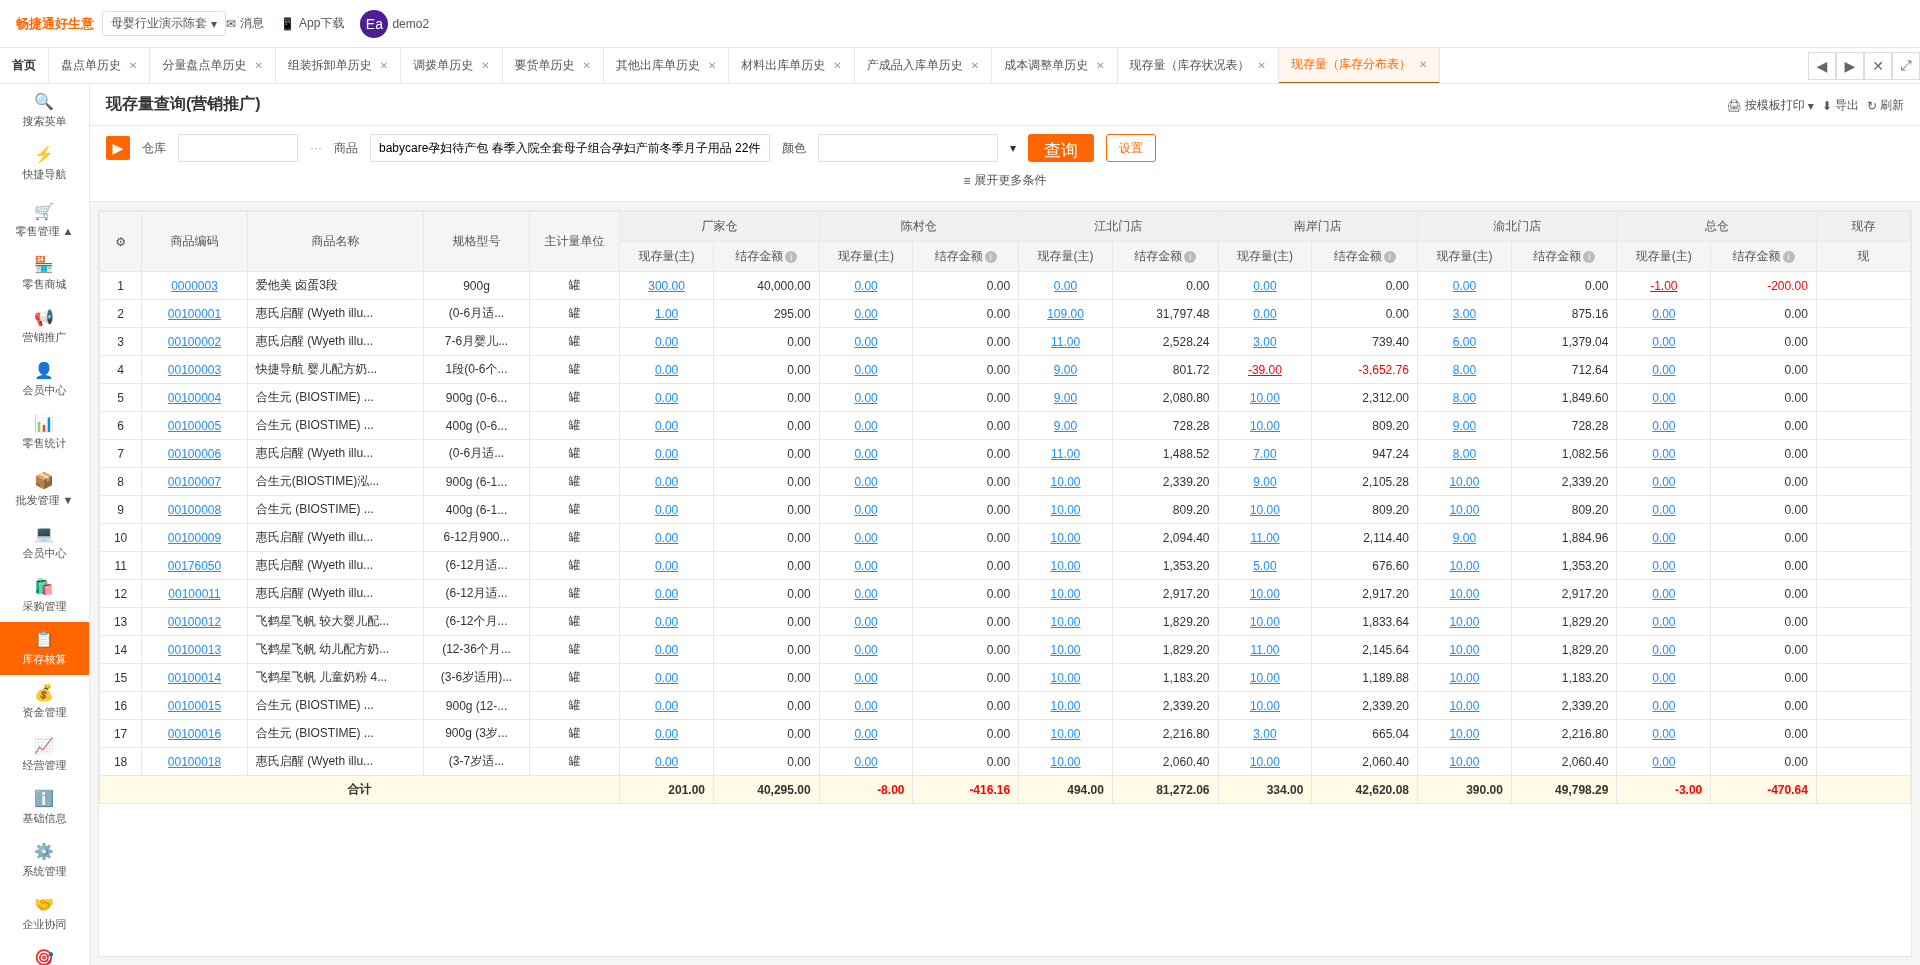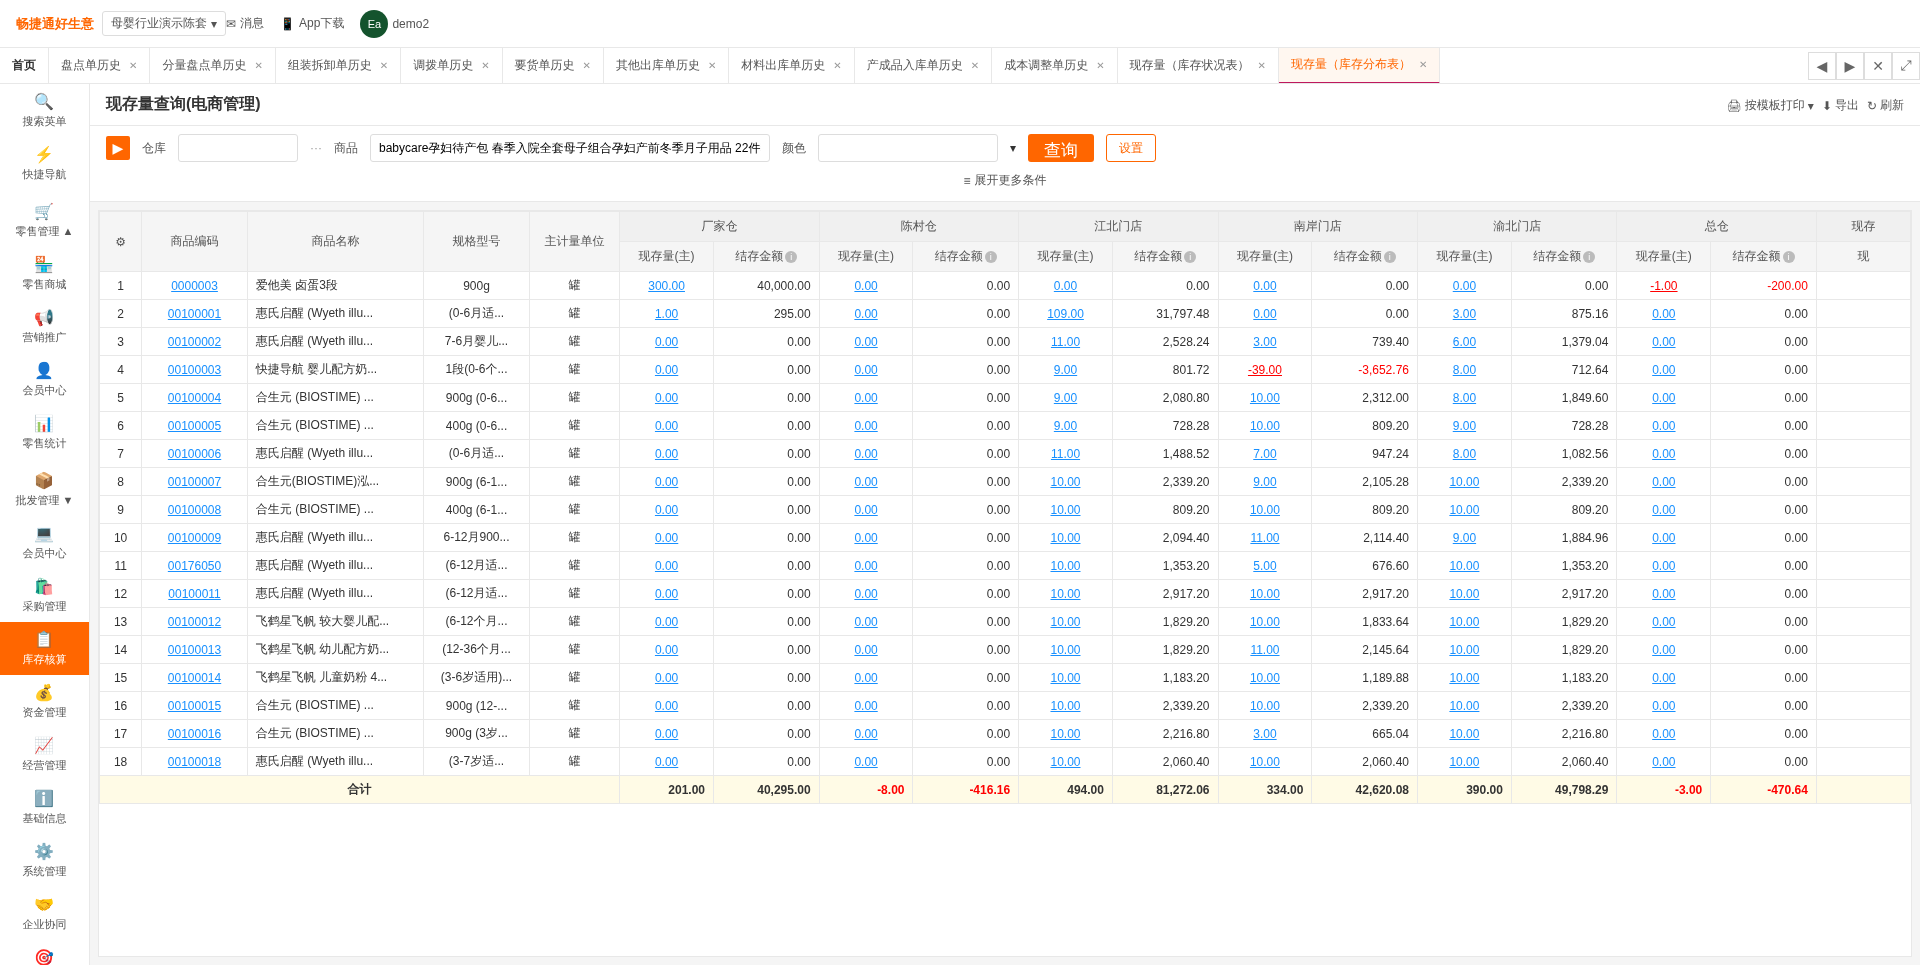--- a/index.html
+++ b/index.html
@@ -14,21 +14,21 @@
       padding: 0 16px;
       border-bottom: 1px solid #e8e8e8;
       justify-content: flex-start;
     }
     .top-bar-left { display: flex; align-items: center; gap: 8px; }
     .logo-area { display: flex; align-items: center; gap: 6px; }
     .logo-text { font-size: 13px; color: #ff6600; font-weight: bold; }
     .industry-select { display: flex; align-items: center; gap: 4px; font-size: 12px; color: #555; border: 1px solid #ddd; padding: 3px 8px; border-radius: 3px; cursor: pointer; }
     .top-bar-right { display: flex; align-items: center; gap: 16px; font-size: 12px; color: #555; }
     .top-bar-right span { cursor: pointer; display: flex; align-items: center; gap: 4px; }
-    .avatar { width: 28px; height: 28px; border-radius: 50%; background: #14532d; display: flex; align-items: center; justify-content: center; color: #fff; font-size: 11px; }
+    .avatar { width: 28px; height: 28px; border-radius: 50%; background: #4c1d95; display: flex; align-items: center; justify-content: center; color: #fff; font-size: 14px; }
 
     
     .nav-tabs {
       height: 36px;
       background: #fff;
       display: flex;
       align-items: center;
       border-bottom: 1px solid #e8e8e8;
       overflow: hidden;
     }
@@ -38,21 +38,21 @@
       display: flex;
       align-items: center;
       gap: 4px;
       font-size: 12px;
       color: #555;
       cursor: pointer;
       white-space: nowrap;
       border-right: 1px solid #e8e8e8;
       position: relative;
     }
-    .nav-tab.active { color: #ff6600; background: #fff7f0; border-bottom: 2px solid #be185d; }
+    .nav-tab.active { color: #ff6600; background: #fff7f0; border-bottom: 2px solid #a16207; }
     .nav-tab .close-btn { font-size: 10px; color: #999; cursor: pointer; margin-left: 4px; }
     .nav-tab.home { color: #333; font-weight: bold; }
     .nav-arrows { display: flex; align-items: center; margin-left: auto; }
     .nav-arrow-btn { width: 28px; height: 28px; display: flex; align-items: center; justify-content: center; cursor: pointer; border: 1px solid #ddd; font-size: 14px; color: #666; }
 
     
     .main-layout { display: flex; height: calc(965px - 84px); }
 
     
     .sidebar {
@@ -283,21 +283,21 @@
       <span class="icon">🎯</span>
 
     </div>
 
   </div>
 
   <div class="content">
 
     <div class="page-header">
       <div style="display:flex; align-items:center; justify-content:space-between;">
-        <div class="page-title">现存量查询(电商管理)</div>
+        <div class="page-title">现存量查询(营销推广)</div>
         <div class="page-toolbar">
           <span class="toolbar-btn">
             <span>🖨</span>
             <span>按模板打印</span>
             <span>▾</span>
           </span>
           <span class="toolbar-btn">
             <span>⬇</span>
             <span>导出</span>
           </span>

